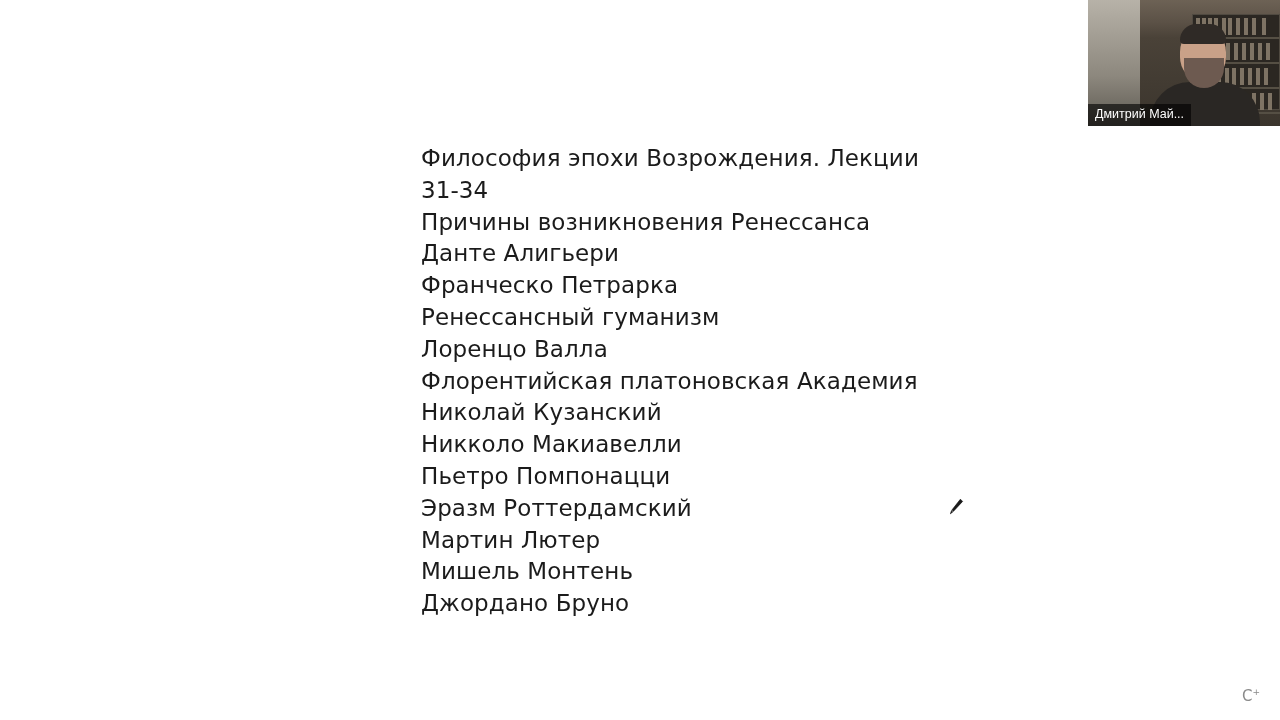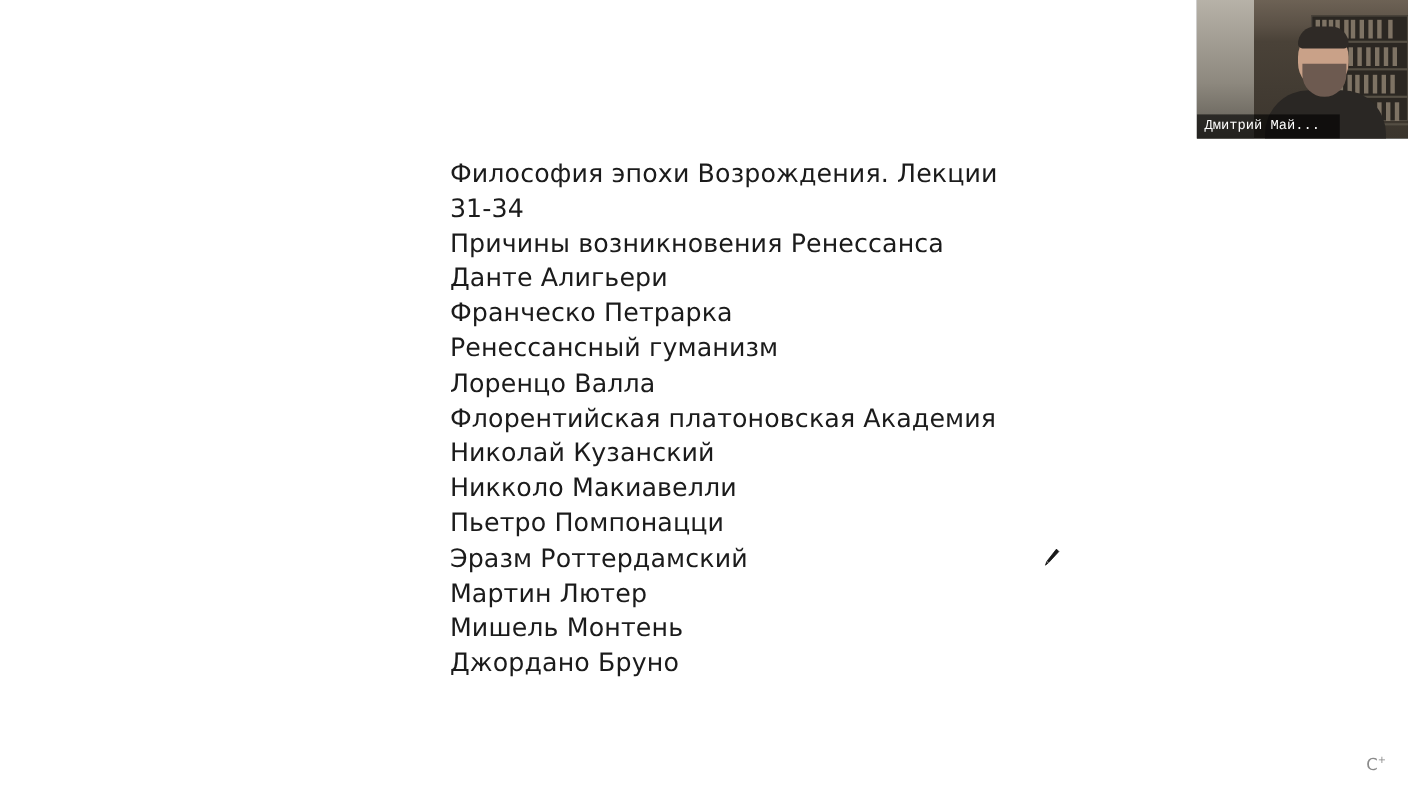--- a/index.html
+++ b/index.html
@@ -21,21 +21,21 @@
     position: absolute;
     left: 0;
     top: 0;
     width: 1280px;
     height: 720px;
     background: #ffffff;
   }
 
   #slide-text {
     position: absolute;
-    left: 409px;
+    left: 421px;
     top: 143px;
     width: 700px;
     color: #1b1b1b;
     font-size: 23px;
     line-height: 31.8px;
     letter-spacing: 0.1px;
     white-space: pre-wrap;
   }
   #slide-text .line {
     display: block;
@@ -160,26 +160,26 @@
     width: 110px;
     height: 48px;
     border-radius: 40px 40px 0 0;
     background: #2a2724;
   }
   #video-name {
     position: absolute;
     left: 0;
     bottom: 0;
     max-width: 192px;
-    padding: 3px 18px 4px 7px;
+    padding: 3px 7px 4px 7px;
     background: rgba(0,0,0,0.62);
     color: #ffffff;
     font-size: 12.5px;
     line-height: 15px;
-    font-family: Liberation Mono, monospace;
+    font-family: Liberation Sans, sans-serif;
     white-space: nowrap;
     overflow: hidden;
     text-overflow: ellipsis;
   }
 </style>
 </head>
 <body>
 
 <div id="screen">
 

